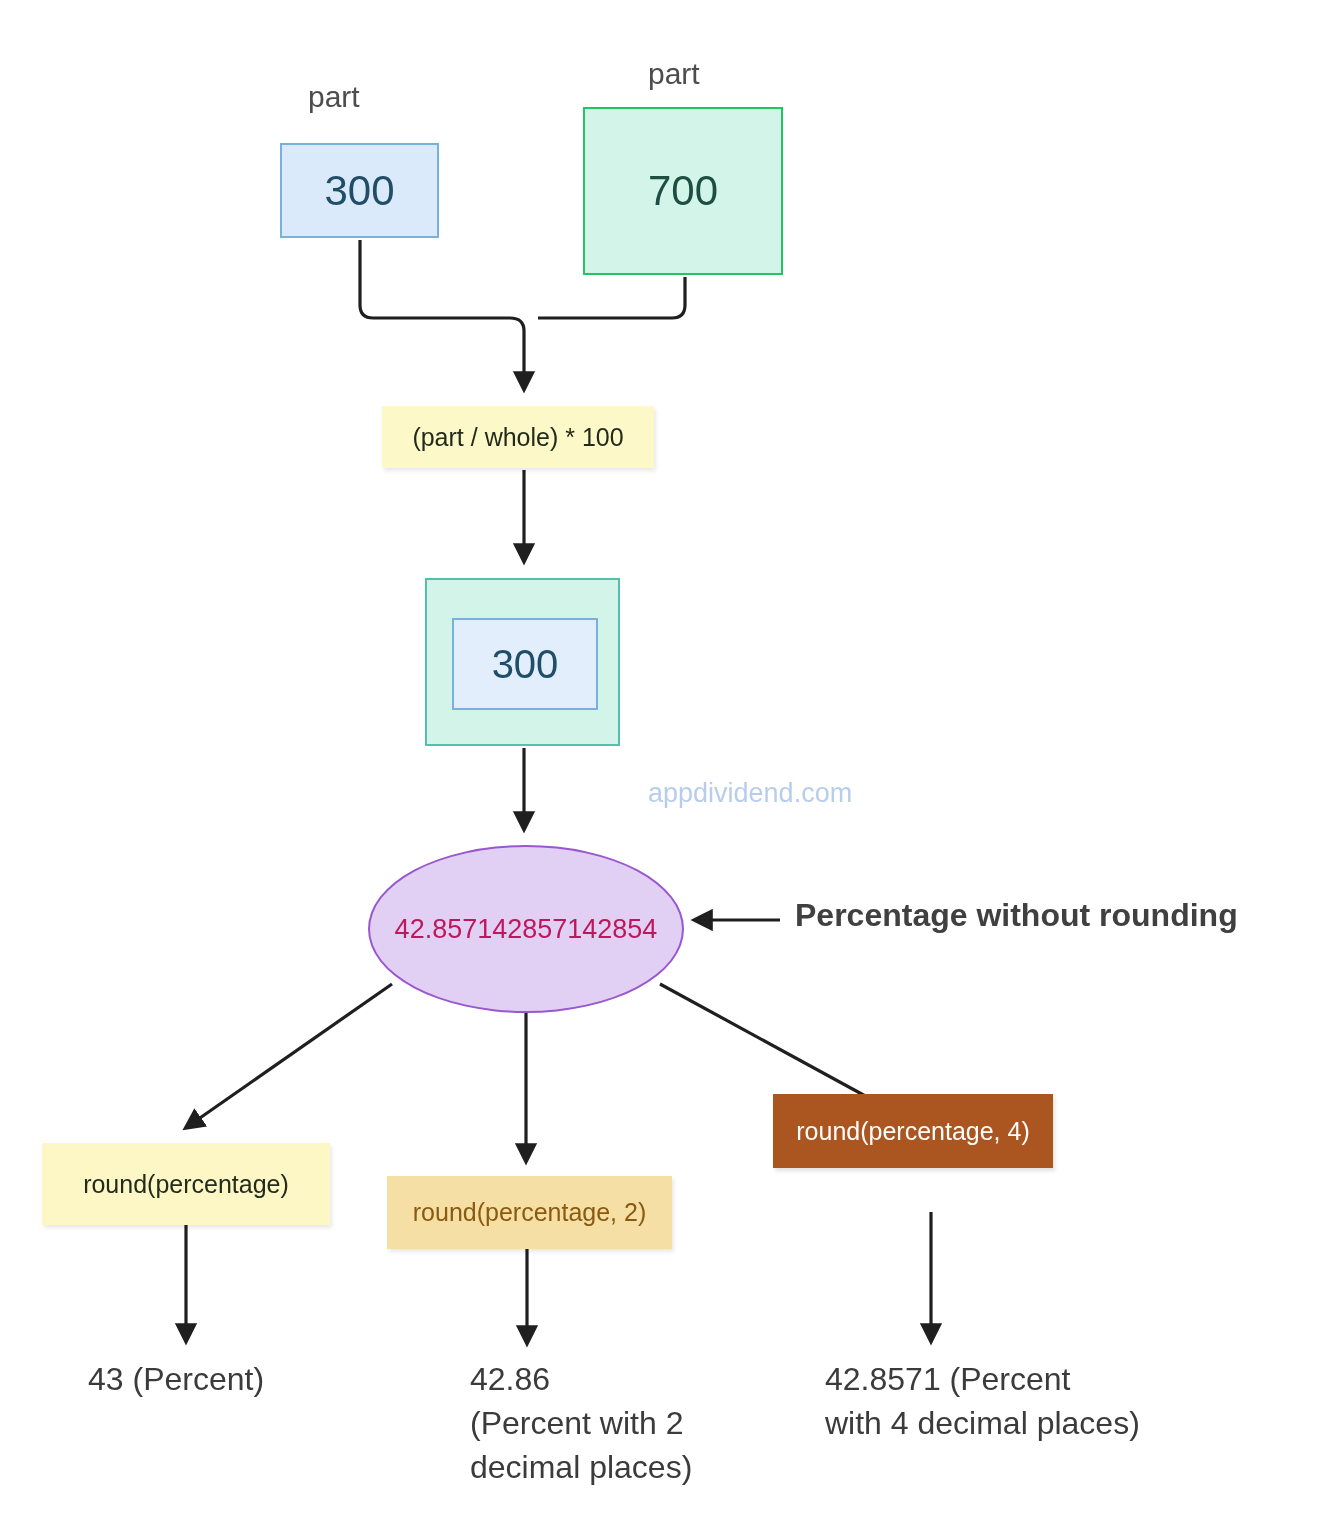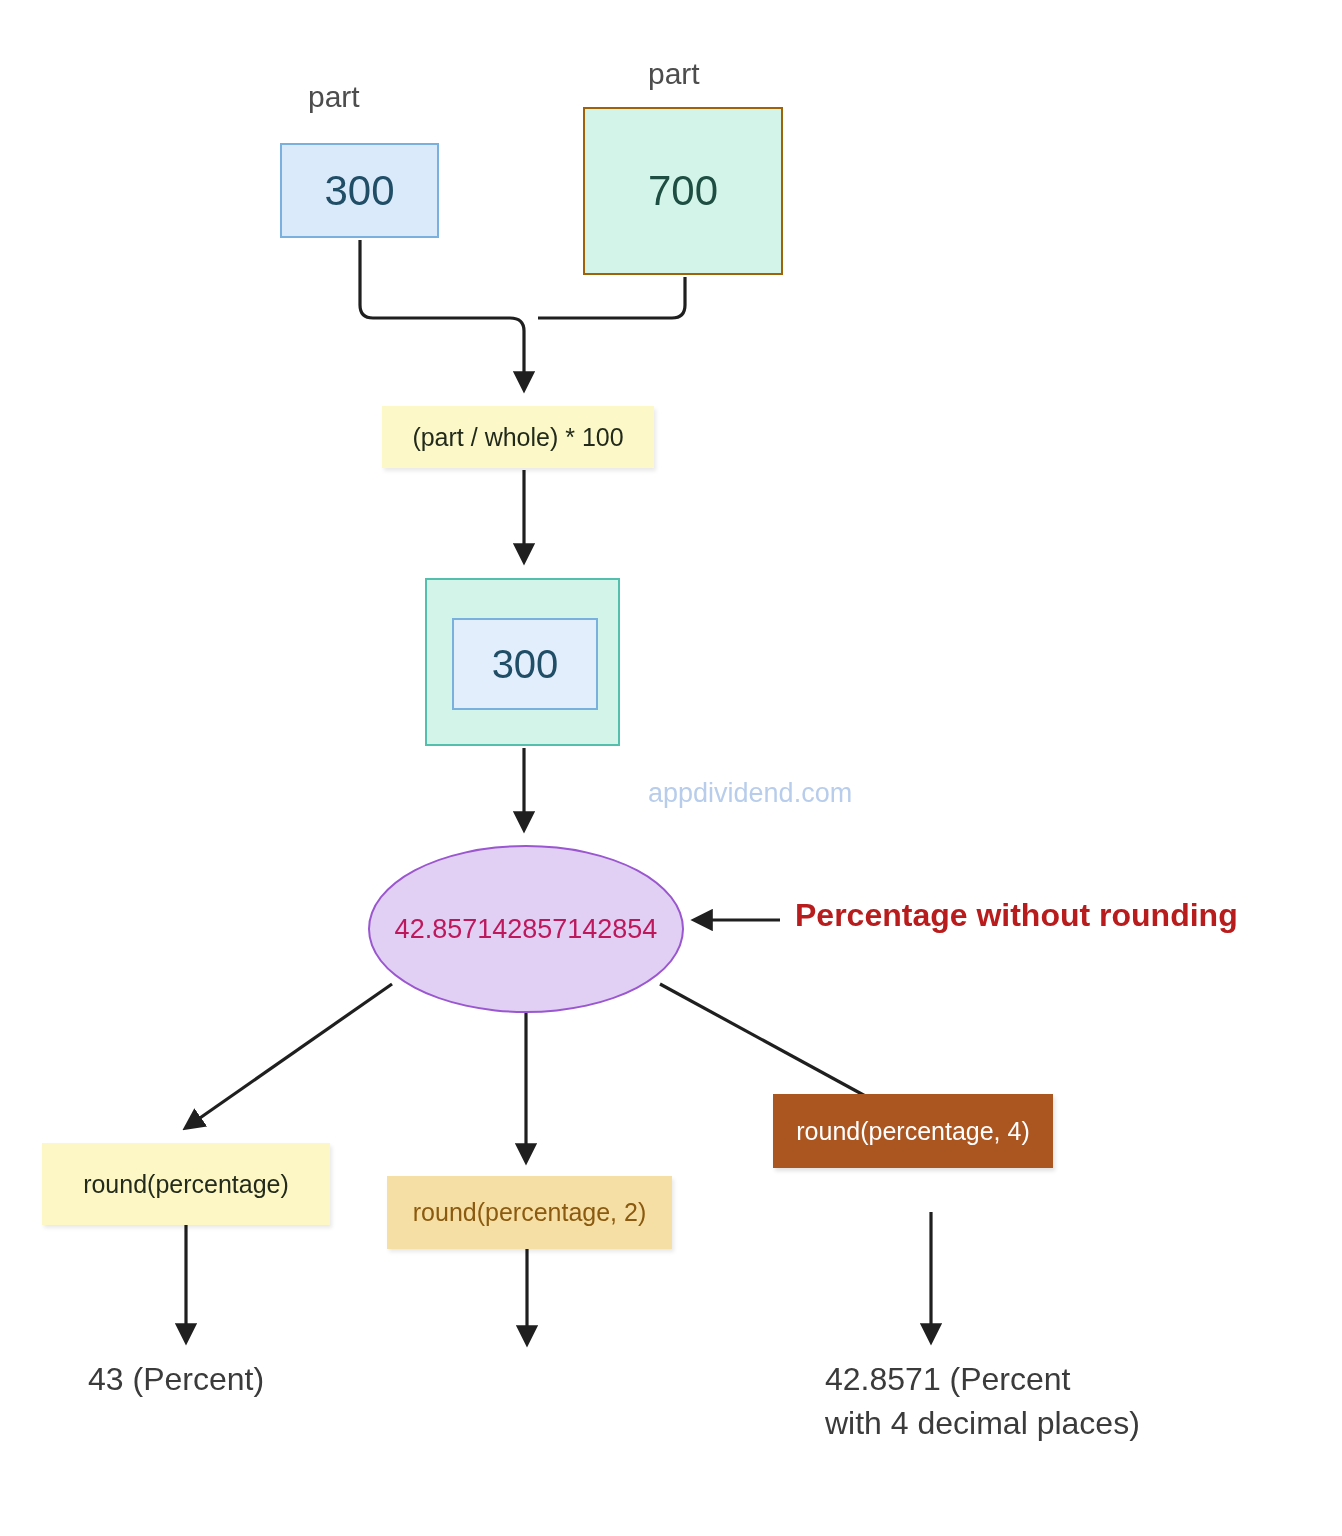--- a/index.html
+++ b/index.html
@@ -40,21 +40,21 @@
     border: 2px solid #7ab0dd;
     color: #1f4e66;
     font-size: 42px;
   }
   #label-part {
     left: 308px; top: 80px;
   }
   #node-whole {
     left: 583px; top: 107px; width: 200px; height: 168px;
     background: #d3f5e9;
-    border: 2px solid #a16207;
+    border: 2px solid #22c55e;
     color: #1d4e41;
     font-size: 42px;
   }
   #label-whole {
     left: 648px; top: 57px;
   }
 
   
   #node-formula {
     left: 382px; top: 406px; width: 272px; height: 62px;
@@ -87,21 +87,21 @@
     background: #e2d0f4;
     border: 2px solid #9a57d0;
     border-radius: 50%;
     color: #be185d;
     font-size: 27px;
   }
 
   
   #label-annotation {
     left: 795px; top: 897px;
-    color: #b91c1c;
+    color: #404040;
     font-size: 32px;
     font-weight: bold;
   }
 
   
   #watermark {
     left: 648px; top: 778px;
     color: #b8cdeb;
     font-size: 27px;
   }
@@ -204,17 +204,20 @@
   <div class="label-free" id="label-annotation">Percentage without rounding</div>
 
   <div class="node" id="node-round0">round(percentage)</div>
 
   <div class="node" id="node-round2">round(percentage, 2)</div>
 
   <div class="node" id="node-round4">round(percentage, 4)</div>
 
   <div class="output" id="output-0">43 (Percent)</div>
 
+  <div class="output" id="output-2">42.86
+(Percent with 2
+decimal places)</div>
 
   <div class="output" id="output-4">42.8571 (Percent
 with 4 decimal places)</div>
 
 </div>
 
 </body></html>

